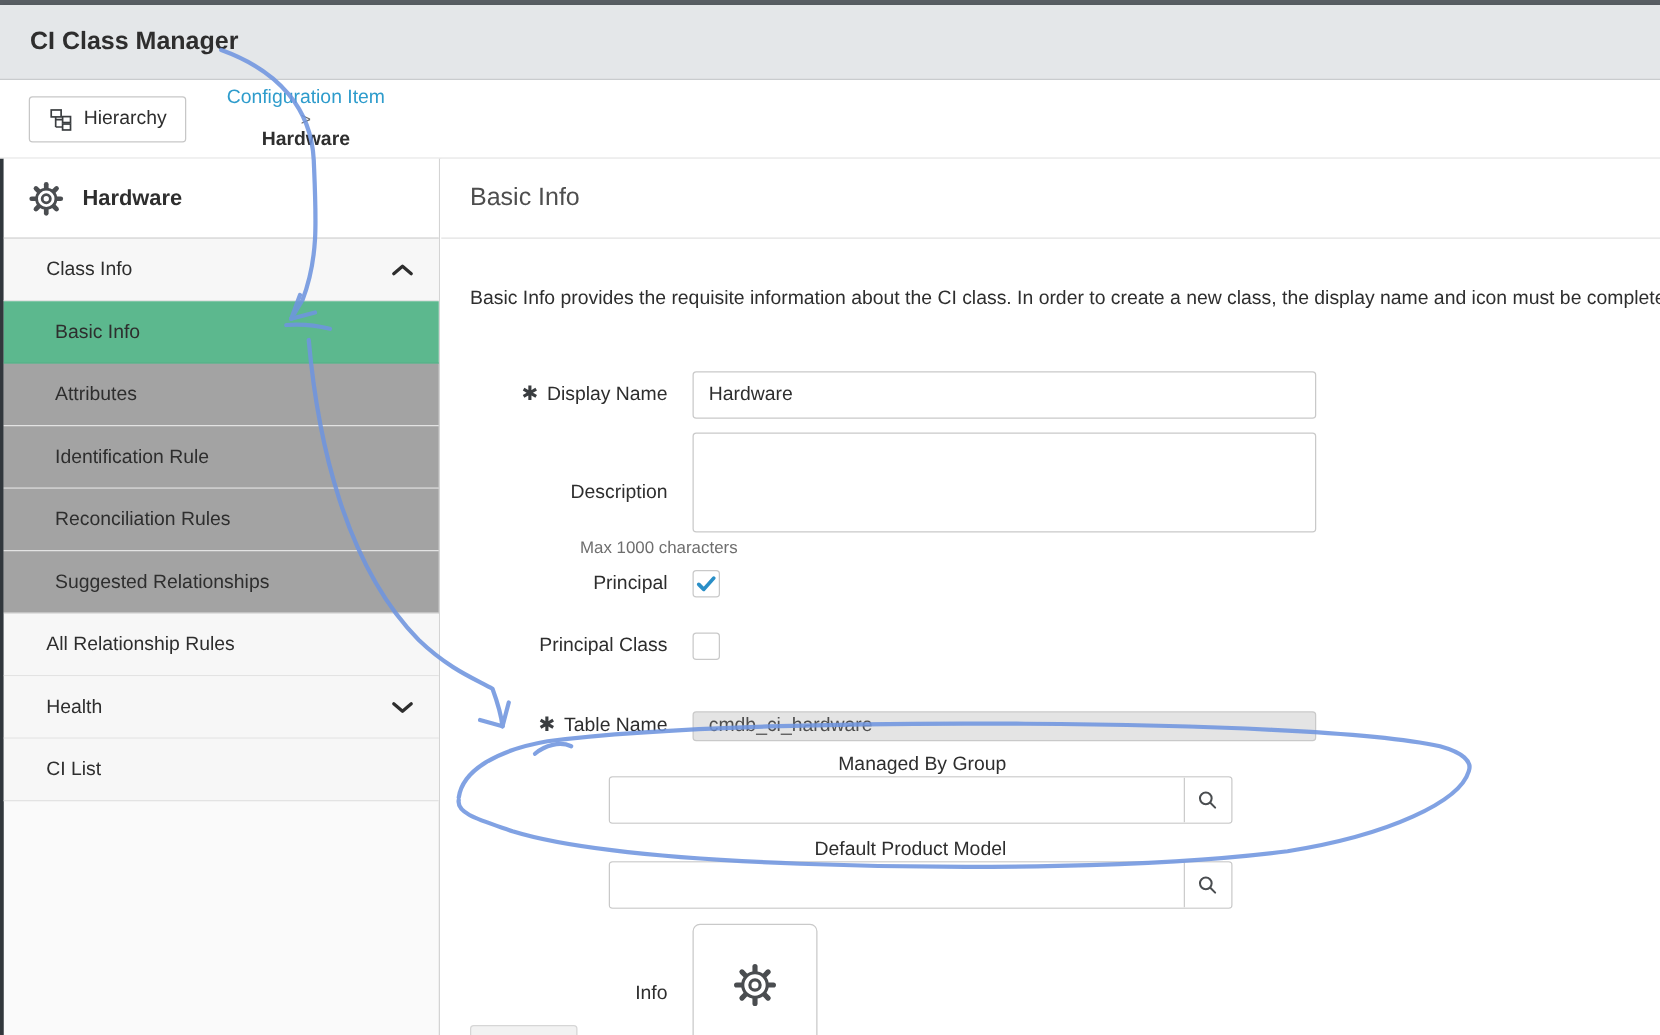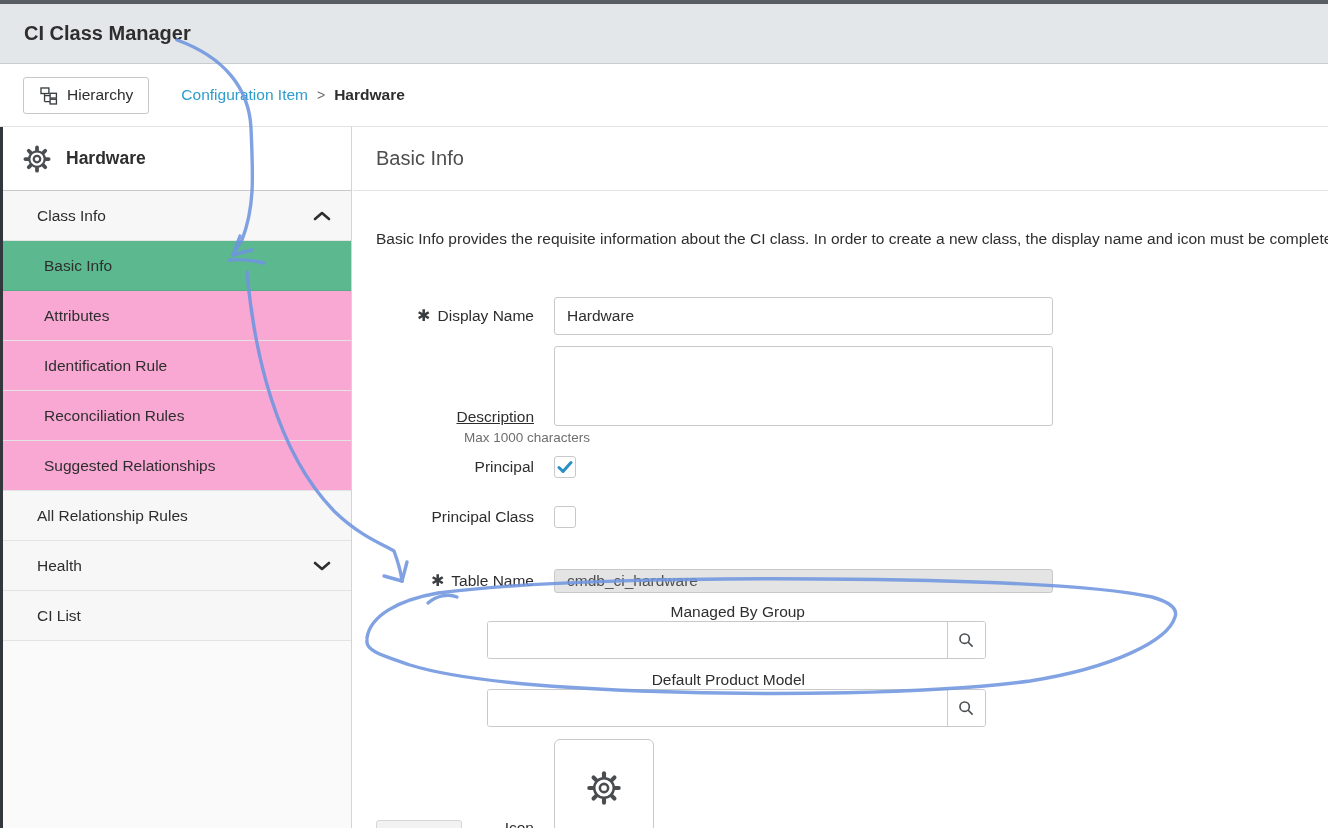--- a/index.html
+++ b/index.html
@@ -9,46 +9,46 @@
   
   .top-strip { position:absolute; left:0; top:0; width:1328px; height:4px; background:#585e63; }
   .app-header { position:absolute; left:0; top:4px; width:1328px; height:60px; background:#e4e7e9;
     border-bottom:1px solid #c9ccce; box-shadow:0 1px 3px rgba(0,0,0,.12); display:flex; align-items:center; padding-left:24px; }
   .app-title { font-size:20px; font-weight:600; color:#2e2e2e; }
 
   .crumb-bar { position:absolute; left:0; top:64px; width:1328px; height:63px; background:#fff;
     border-bottom:1px solid #e2e2e2; display:flex; align-items:center; padding-left:23px; }
   .hier-btn { display:inline-flex; align-items:center; gap:9px; height:37px; padding:0 15px;
     background:#fff; border:1px solid #c7c7c7; border-radius:3px; font-size:15.5px; color:#2e2e2e; cursor:pointer; }
-  .crumbs { margin-left:32px; font-size:15.5px; display:flex; align-items:center; }
+  .crumbs { margin-left:32px; font-size:15.5px; display:flex; align-items:center;flex-direction:column; }
   .crumb-link { color:#2e9ccc; cursor:pointer; }
   .crumb-sep { color:#6e6e6e; margin:0 9px; font-size:14px; }
   .crumb-current { font-weight:bold; color:#2e2e2e; }
 
   
   .sidebar { position:absolute; left:0; top:127px; width:352px; bottom:0; background:#fafafa;
     border-left:3px solid #31373c; border-right:1px solid #d4d4d4; }
   .side-header { height:64px; background:#fff; border-bottom:1px solid #c9c9c9;
     display:flex; align-items:center; padding-left:19px; gap:14px; }
   .side-title { font-size:17.5px; font-weight:bold; }
   .nav-item { height:50px; display:flex; align-items:center; padding-left:34px;
     border-bottom:1px solid #e3e3e3; font-size:15.5px; background:#f7f7f7; position:relative; cursor:pointer; }
-  .nav-item.sub { background:#f9a8d4; padding-left:41px; }
+  .nav-item.sub { background:#a3a3a3; padding-left:41px; }
   .nav-item.selected { background:#5cb88e; border-bottom-color:#54ad85; }
   .nav-chev { position:absolute; right:20px; top:50%; transform:translateY(-50%); line-height:0; }
 
   
   .main { position:absolute; left:353px; top:127px; right:0; bottom:0; background:#fff; }
   .main-header { height:64px; border-bottom:1px solid #e2e2e2; display:flex; align-items:center;
     padding-left:23px; font-size:20px; color:#4e4e4e; }
   .intro { position:absolute; left:23px; top:103px; font-size:15.5px; color:#2e2e2e; white-space:nowrap; }
 
   .form { position:absolute; left:23px; top:170px; width:720px; }
   .frow { display:flex; align-items:center; }
-  .frow.top-align { align-items:flex-end;text-decoration:underline; }
+  .frow.top-align { align-items:center; }
   .flabel { width:158px; min-width:158px; text-align:right; margin-right:20px; font-size:15.5px;
     color:#2e2e2e; display:flex; justify-content:flex-end; align-items:center; gap:7px; }
   .req { font-size:16px; color:#3a3d40; line-height:1; }
   .tinput { width:499px; height:38px; border:1px solid #c9c9c9; border-radius:3px; padding:0 12px;
     font-size:15.5px; font-family:"Liberation Sans",sans-serif; color:#2e2e2e; background:#fff; outline:none; }
   .tarea { width:499px; height:80px; border:1px solid #c9c9c9; border-radius:3px; padding:8px 12px;
     font-size:15.5px; font-family:"Liberation Sans",sans-serif; resize:none; outline:none; }
   .hint { font-size:13.5px; color:#6e6e6e; margin:4px 0 0 88px; }
   .cbox { width:22px; height:22px; border:1px solid #c9c9c9; border-radius:3px; background:#fff;
     display:flex; align-items:center; justify-content:center; cursor:pointer; }
@@ -231,21 +231,21 @@
           <svg width="18" height="18" viewBox="0 0 20 20" fill="none" stroke="#4a4d50" stroke-width="1.8" stroke-linecap="round">
               <circle cx="8.5" cy="8.5" r="5.2"></circle>
               <path d="M12.5 12.5 L16.8 16.8"></path>
             </svg>
         </button>
       </div>
     </div>
 
     <div class="frow top-align">
       <div class="flabel icon-label">
-        <span>Icon</span>
+        <span>Info</span>
       </div>
       <div class="icon-box">
         <svg width="38" height="38" viewBox="0 0 24 24" fill="none" stroke="#4a4d50">
           <circle cx="12" cy="12" r="6.2" stroke-width="1.6"></circle>
           <circle cx="12" cy="12" r="2.6" stroke-width="1.6"></circle>
           <g stroke-width="2.6" stroke-linecap="round">
             <path d="M19 12 L21.3 12"></path>
               <path d="M16.95 16.95 L18.6 18.6"></path>
             <path d="M12 19 L12 21.3"></path>
               <path d="M7.05 16.95 L5.4 18.6"></path>

